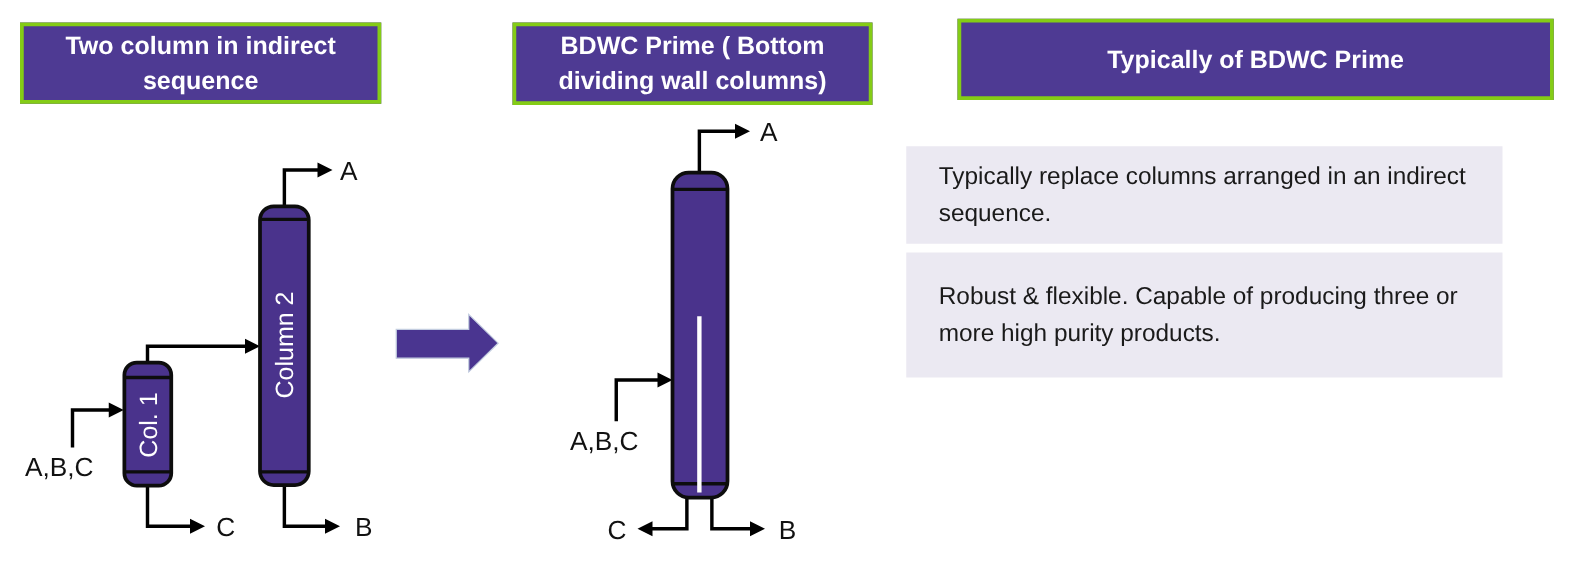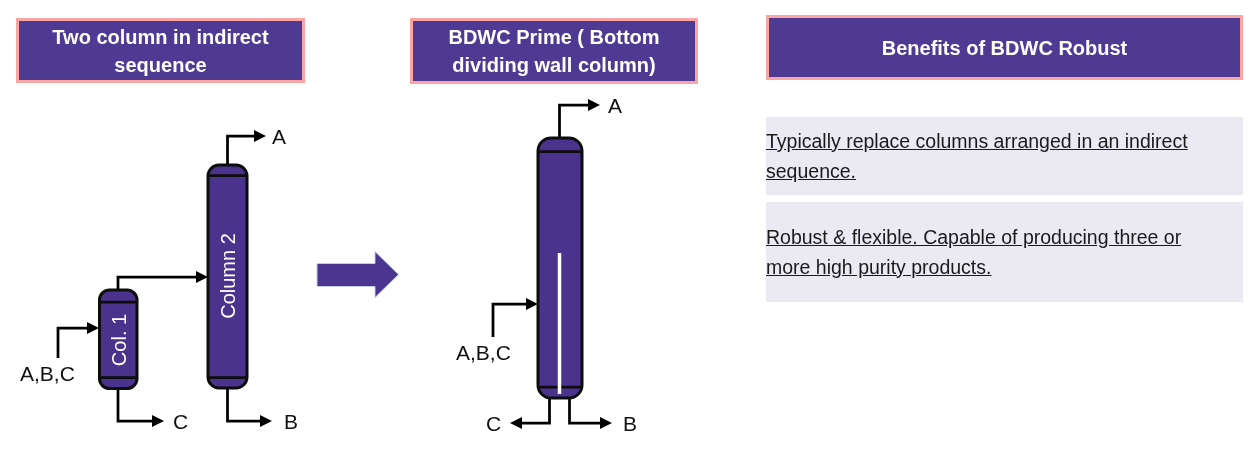--- a/index.html
+++ b/index.html
@@ -3,68 +3,67 @@
 <meta charset="utf-8">
 <style>
   html,body{margin:0;padding:0;}
   body{
     width:1258px;height:450px;position:relative;background:#ffffff;
     font-family:"Liberation Sans", sans-serif;overflow:hidden;
   }
   .header-box{
     position:absolute;
     background:#4E3A93;
-    border:3px solid #fca5a5;
+    border:3px solid #84cc16;
     color:#ffffff;
     font-weight:bold;
     font-size:20px;
     line-height:28px;
     display:flex;align-items:center;justify-content:center;
     text-align:center;
     white-space:pre-line;
     box-sizing:border-box;
   }
   #header-left{left:16px;top:18px;width:289px;height:65px;}
   #header-middle{left:410px;top:18px;width:288px;height:66px;}
   #header-right{left:766px;top:15px;width:477px;height:65px;}
   .benefit-block{
     position:absolute;
-    left:766px;width:477px;
+    left:725px;width:477px;
     background:#EBE9F2;
     color:#1a1a1a;
     font-size:19.5px;
     line-height:30px;
     display:flex;align-items:center;
-    padding:0 0;
+    padding:0 26px;
     box-sizing:border-box;
     white-space:pre-line;
-    text-decoration:underline;
   }
   #benefit-1{top:117px;height:78px;}
   #benefit-2{top:202px;height:100px;}
   #diagram-svg{position:absolute;left:0;top:90px;}
   .flow-line{stroke:#000000;stroke-width:2.75;fill:none;}
   .arrow-head{fill:#000000;stroke:none;}
   .vessel{fill:#4A338C;stroke:#0d0d0d;stroke-width:3;}
   .cap-line{stroke:#0d0d0d;stroke-width:2.75;}
   .stream-label{font-size:21px;fill:#111111;font-family:"Liberation Sans",sans-serif;}
   .vessel-label{font-size:20px;fill:#ffffff;font-family:"Liberation Sans",sans-serif;text-anchor:middle;}
   .big-arrow{fill:#4A3590;stroke:#c3cde0;stroke-width:1;}
   .dividing-wall{stroke:#ffffff;stroke-width:3.5;fill:none;}
 </style>
 </head>
 <body>
 
 <div class="header-box" id="header-left">Two column in indirect
 sequence</div>
 
 <div class="header-box" id="header-middle">BDWC Prime ( Bottom
-dividing wall column)</div>
+dividing wall columns)</div>
 
-<div class="header-box" id="header-right">Benefits of BDWC Robust</div>
+<div class="header-box" id="header-right">Typically of BDWC Prime</div>
 
 <div class="benefit-block" id="benefit-1">Typically replace columns arranged in an indirect
 sequence.</div>
 
 <div class="benefit-block" id="benefit-2">Robust &amp; flexible. Capable of producing three or
 more high purity products.</div>
 
 <svg id="diagram-svg" width="660" height="360" viewBox="0 90 660 360">
 
   <g>

